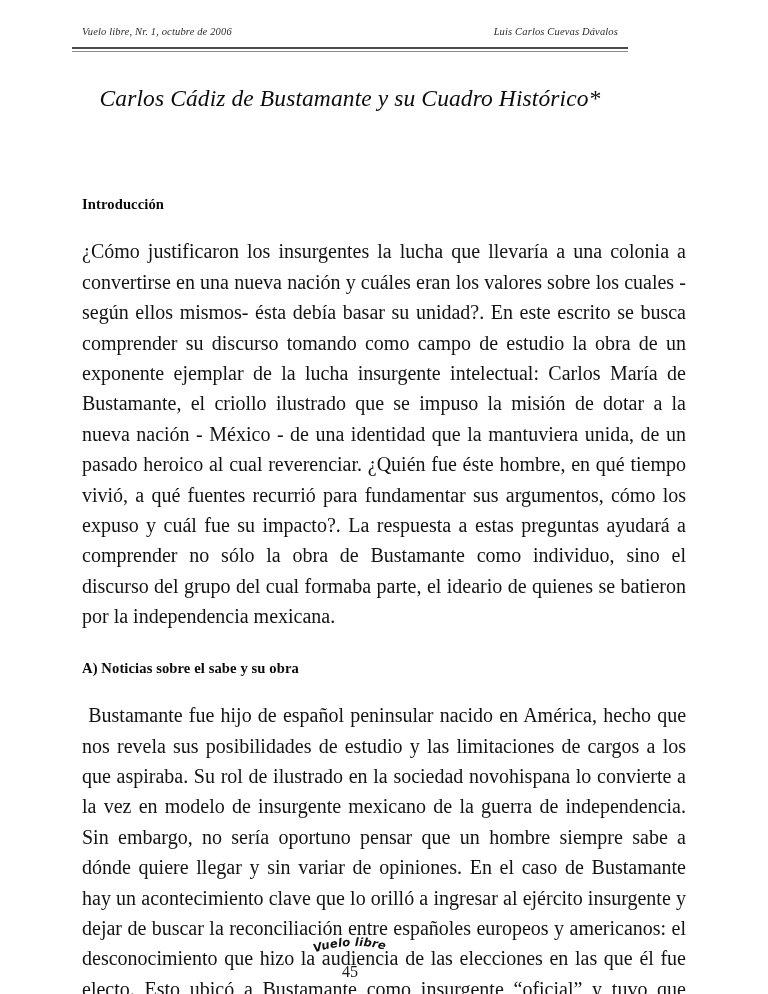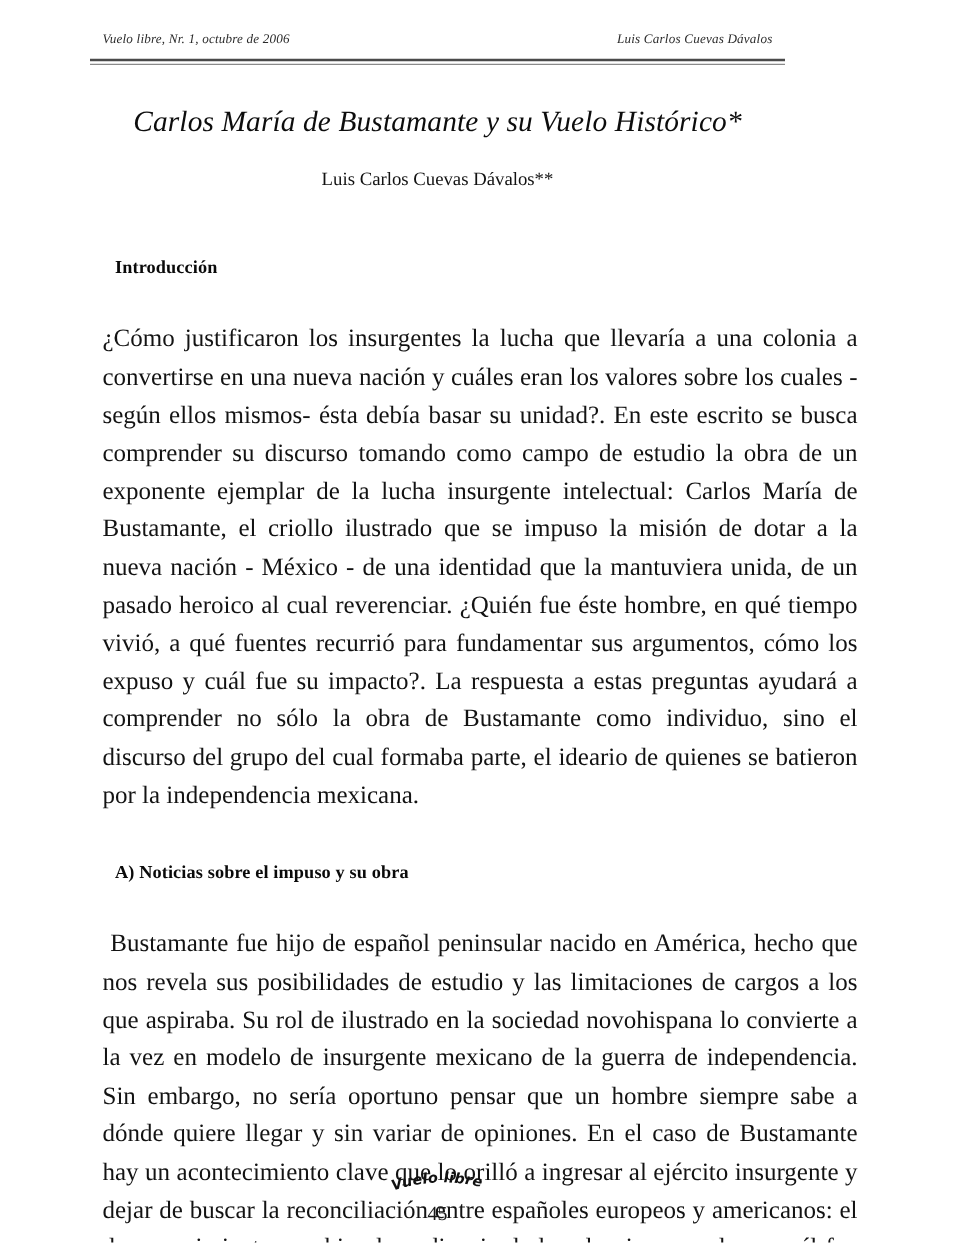--- a/index.html
+++ b/index.html
@@ -82,21 +82,21 @@
   }
 
   
   .content {
     position: absolute;
     left: 82px;
     top: 194px;
     width: 604px;
   }
   h2.section {
-    margin: 10px;
+    margin: 0;
     font-size: 14.6px;
     font-weight: bold;
     line-height: 1.4;
     letter-spacing: .1px;
     color: #0a0a0a;
   }
   p.body {
     margin: 0;
     font-size: 20px;
     line-height: 30.4px;
@@ -134,32 +134,31 @@
 
 <div class="page">
 
   <div class="runhead">
     <span>Vuelo libre, Nr. 1, octubre de 2006</span>
     <span>Luis Carlos Cuevas Dávalos</span>
   </div>
   <div class="runhead-rule"></div>
   <div class="runhead-rule-thin"></div>
 
-  <div class="doc-title">Carlos María de Bustamante y su Vuelo Histórico*</div>
-  <div class="byline">Luis Carlos Cuevas Dávalos**</div>
+  <div class="doc-title">Carlos Cádiz de Bustamante y su Cuadro Histórico*</div>
 
   <div class="content">
 
     <h2 class="section">Introducción</h2>
     <div class="sp-after-heading"></div>
 
     <p class="body">¿Cómo justificaron los insurgentes la lucha que llevaría a una colonia a convertirse en una nueva nación y cuáles eran los valores sobre los cuales -según ellos mismos- ésta debía basar su unidad?. En este escrito se busca comprender su discurso tomando como campo de estudio la obra de un exponente ejemplar de la lucha insurgente intelectual: Carlos María de Bustamante, el criollo ilustrado que se impuso la misión de dotar a la nueva nación - México - de una identidad que la  mantuviera unida, de un pasado heroico al cual reverenciar. ¿Quién fue éste hombre, en qué tiempo vivió, a qué fuentes recurrió para fundamentar sus argumentos, cómo los expuso y cuál fue su impacto?. La respuesta a estas preguntas ayudará a comprender no sólo la obra de Bustamante como individuo, sino el discurso del grupo del cual formaba parte, el ideario de quienes se batieron por la independencia mexicana.</p>
 
     <div class="sp-before-head"></div>
-    <h2 class="section">A) Noticias sobre el impuso y su obra</h2>
+    <h2 class="section">A) Noticias sobre el sabe y su obra</h2>
     <div class="sp-after-heading"></div>
 
     <p class="body lead-space">Bustamante fue hijo de español peninsular nacido en América, hecho que nos revela sus posibilidades de estudio y las limitaciones de cargos a los que aspiraba. Su rol de ilustrado en la sociedad novohispana lo convierte a la vez en modelo de insurgente mexicano de la guerra de independencia. Sin embargo, no sería oportuno pensar que un hombre siempre sabe a dónde quiere llegar y sin variar de opiniones. En el caso de Bustamante hay un acontecimiento clave que lo orilló a ingresar al ejército insurgente y dejar de buscar la reconciliación entre españoles europeos y americanos: el desconocimiento que hizo la audiencia de las elecciones en las que él fue electo. Esto ubicó a Bustamante como insurgente “oficial” y tuvo que unirse al batallón de Osorno para evadir la prisión. A partir de entonces comenzó su lucha abierta para derrocar al “mal gobierno”  que no respetaba la constitución de Cádiz y la entrada que ésta daba a las formas de representatividad, un gobierno que se ponía por encima de la religión al perseguir y ajusticiar curas. Así, Bustamante no tuvo otra opción, y se vió obligado a luchar como el abogado que era para que la ley se cumpliera, ya que él ve en la insurrección una batalla inevitable, y por supuesto legal.</p>
 
   </div>
 
   <div class="footer">
     <svg class="logo" viewBox="0 0 120 30">
       <defs>
         <path id="arcpath" d="M 8,26 Q 60,2 112,22" fill="none"></path>

